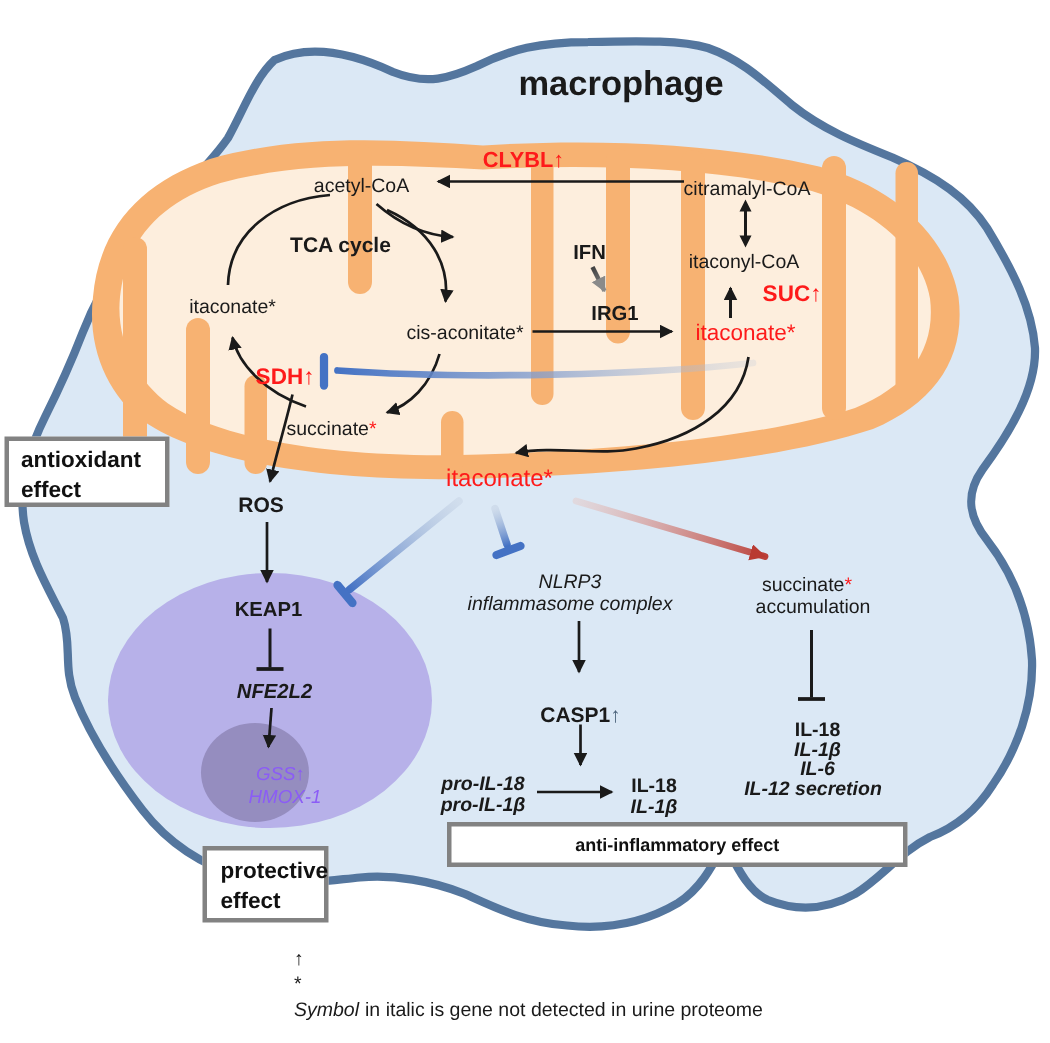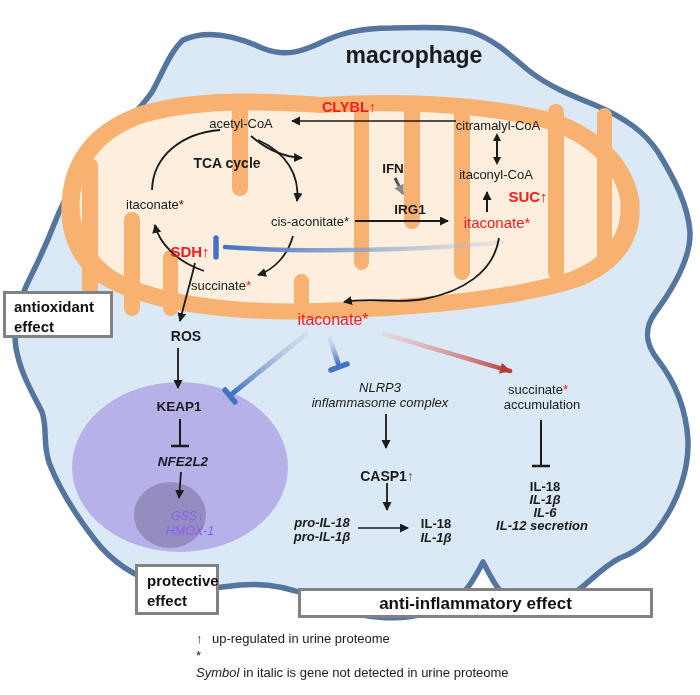--- a/index.html
+++ b/index.html
@@ -15,21 +15,21 @@
   .f16{font-size:16px;} .f23{font-size:23px;} .f125{font-size:12.5px;} .f135{font-size:13.5px;}
   .gene-dark{color:#8b5cf6;}
   .mark-red{color:#fe1a1a;}
   .casp-arrow{color:#4a6179;font-weight:bold;}
   .effect-box{position:absolute;background:#ffffff;border:3px solid #828282;
               font-weight:bold;color:#111;box-sizing:border-box;}
   .box-antioxidant{left:3px;top:291px;width:110px;height:47px;font-size:15px;
                    padding:3px 2px 0 8px;line-height:1.3;}
   .box-protective{left:135px;top:564px;width:84px;height:51px;font-size:15px;
                   padding:4px 2px 0 9px;line-height:1.3;}
-  .box-antiinflam{left:298px;top:588px;width:355px;height:30px;font-size:17px;
+  .box-antiinflam{left:298px;top:548px;width:307px;height:30px;font-size:12px;
                   text-align:center;line-height:25px;}
   .legend{position:absolute;left:196px;top:630px;font-size:13px;color:#1a1a1a;}
   .legend-row{display:flex;line-height:17px;}
   .legend-sym{width:16px;flex:0 0 16px;}
 </style>
 </head>
 <body>
 
 <div class="stage">
 
@@ -168,21 +168,21 @@
   <div class="lbl b f145 red" style="left:349px;top:108px;">CLYBL↑</div>
   <div class="lbl" style="left:498px;top:126px;">citramalyl-CoA</div>
   <div class="lbl" style="left:496px;top:175px;">itaconyl-CoA</div>
   <div class="lbl b f15 red" style="left:528px;top:197px;">SUC↑</div>
   <div class="lbl b f135" style="left:393px;top:169px;">IFN</div>
   <div class="lbl b f135" style="left:410px;top:210px;">IRG1</div>
   <div class="lbl f15 red" style="left:497px;top:223px;">itaconate*</div>
   <div class="lbl b f15 red" style="left:190px;top:252px;">SDH↑</div>
   <div class="lbl" style="left:221px;top:286px;"><span>succinate</span><span class="mark-red">*</span></div>
 
-  <div class="lbl b f14" style="left:178px;top:337px;padding-left:16px;">ROS</div>
+  <div class="lbl b f14" style="left:166px;top:337px;padding-left:16px;">ROS</div>
   <div class="lbl f16 red" style="left:333px;top:320px;">itaconate*</div>
   <div class="lbl b f135" style="left:179px;top:407px;">KEAP1</div>
   <div class="lbl b i f135" style="left:183px;top:462px;">NFE2L2</div>
   <div class="lbl i f125 gene-dark" style="left:187px;top:517px;">GSS↑</div>
   <div class="lbl i f125 gene-dark" style="left:190px;top:532px;">HMOX-1</div>
 
   <div class="lbl i" style="left:380px;top:388px;">NLRP3</div>
   <div class="lbl i" style="left:380px;top:403px;">inflammasome complex</div>
   <div class="lbl b f14" style="left:387px;top:477px;"><span>CASP1</span><span class="casp-arrow">↑</span></div>
   <div class="lbl b i" style="left:322px;top:523px;">pro-IL-18</div>
@@ -197,21 +197,20 @@
   <div class="lbl b i" style="left:545px;top:513px;text-align:right;">IL-6</div>
   <div class="lbl b i" style="left:542px;top:526px;">IL-12 secretion</div>
 
   <div class="effect-box box-antioxidant">antioxidant effect</div>
   <div class="effect-box box-protective">protective effect</div>
   <div class="effect-box box-antiinflam">anti-inflammatory effect</div>
 
   <div class="legend">
     <div class="legend-row">
       <span class="legend-sym">↑</span>
-      <span>up-regulated in urine proteome</span>
     </div>
     <div class="legend-row">
       <span class="legend-sym">*</span>
     </div>
     <div class="legend-row">
       <span class="i" style="margin-right:4px;">Symbol</span>
       <span>in italic is gene not detected in urine proteome</span>
     </div>
   </div>
 

